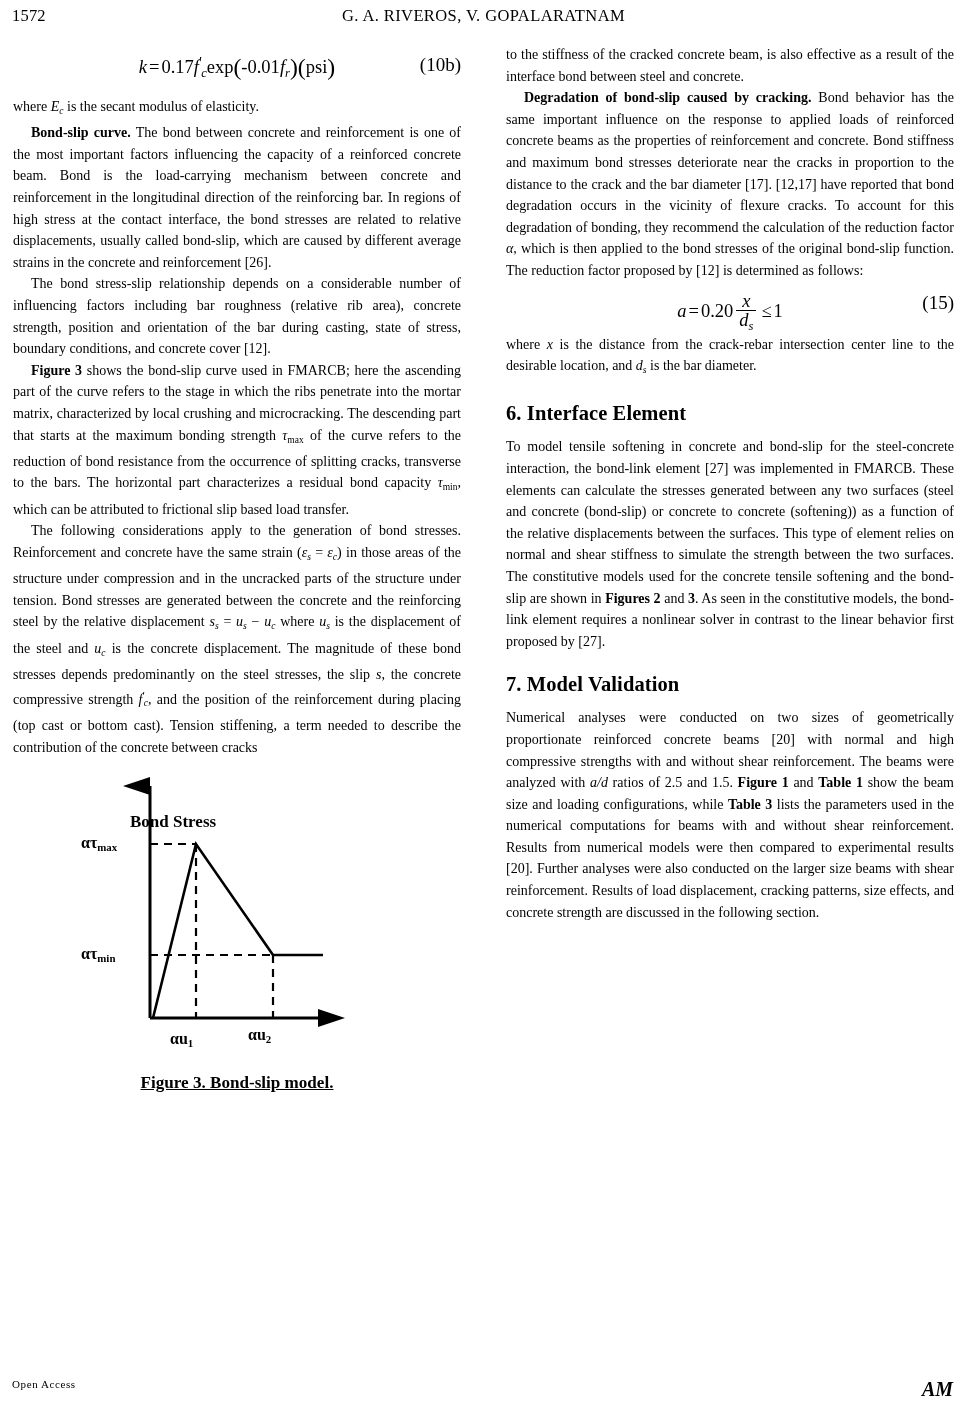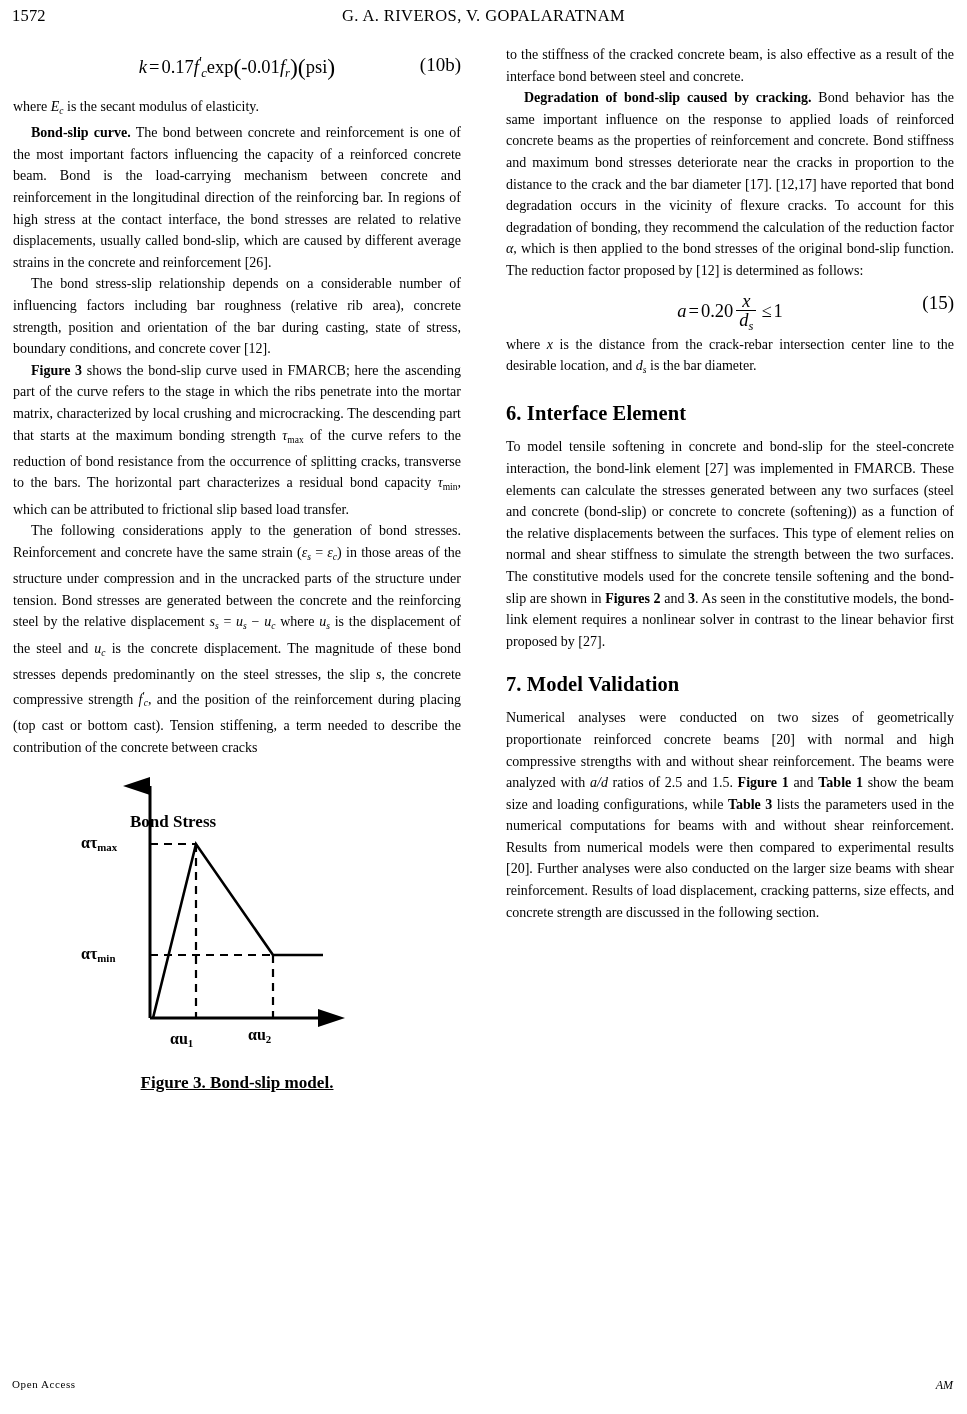--- a/index.html
+++ b/index.html
@@ -160,22 +160,22 @@
     position: absolute;
     left: 12px;
     top: 0;
     font-size: 11px;
     letter-spacing: 0.6px;
   }
   .footer .right {
     position: absolute;
     right: 14px;
     top: 0;
-    font-size: 12px;
-    font-weight: normal;
+    font-size: 20px;
+    font-weight: bold;
     font-style: italic;
   }
 </style>
 </head>
 <body>
 
 <div class="running-head">
   <div class="folio">1572</div>
   <div class="head-authors">G. A. RIVEROS, V. GOPALARATNAM</div>
 </div>

